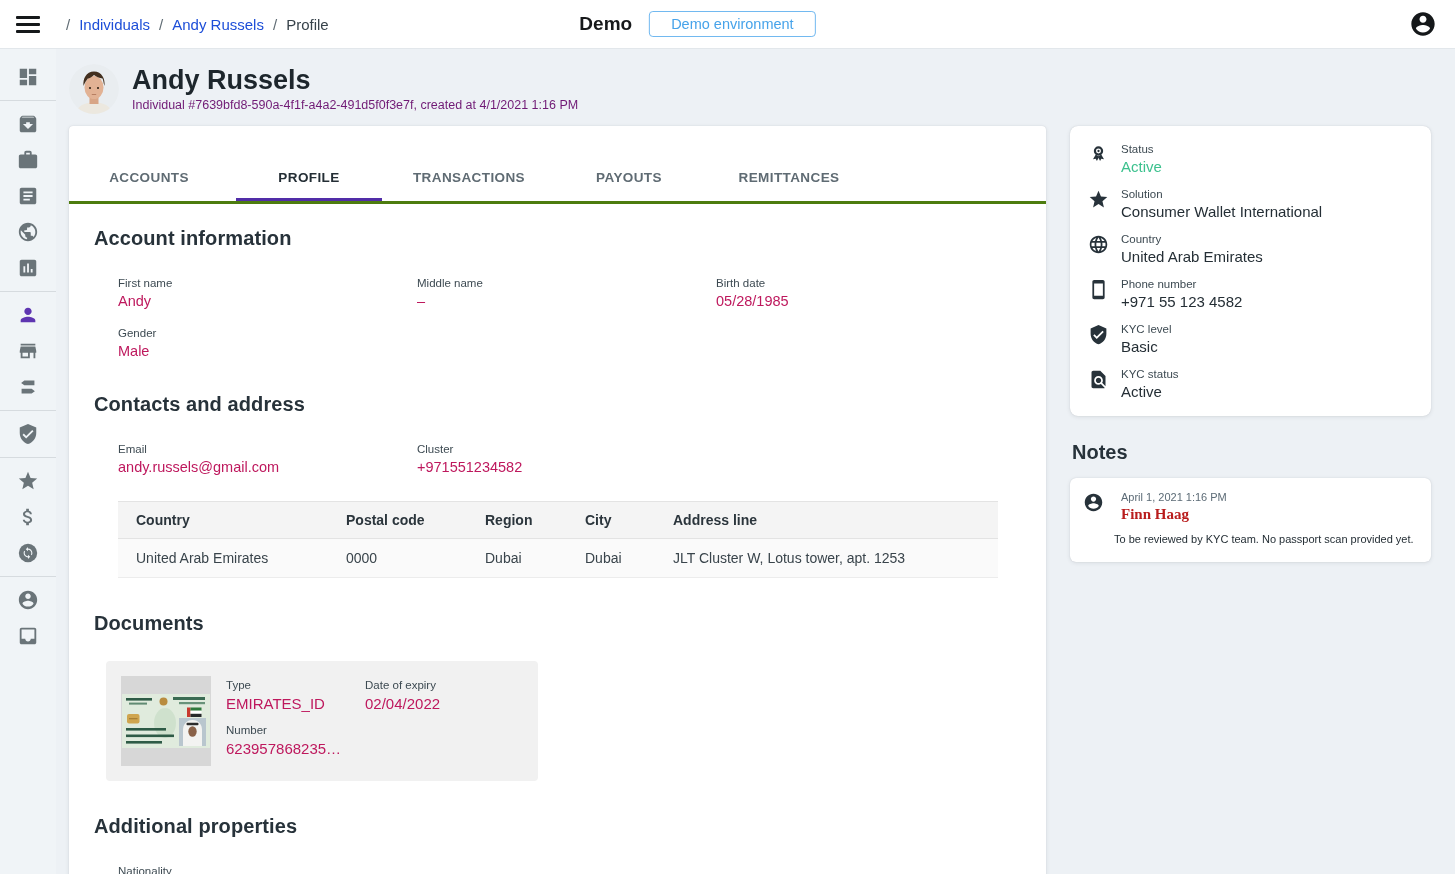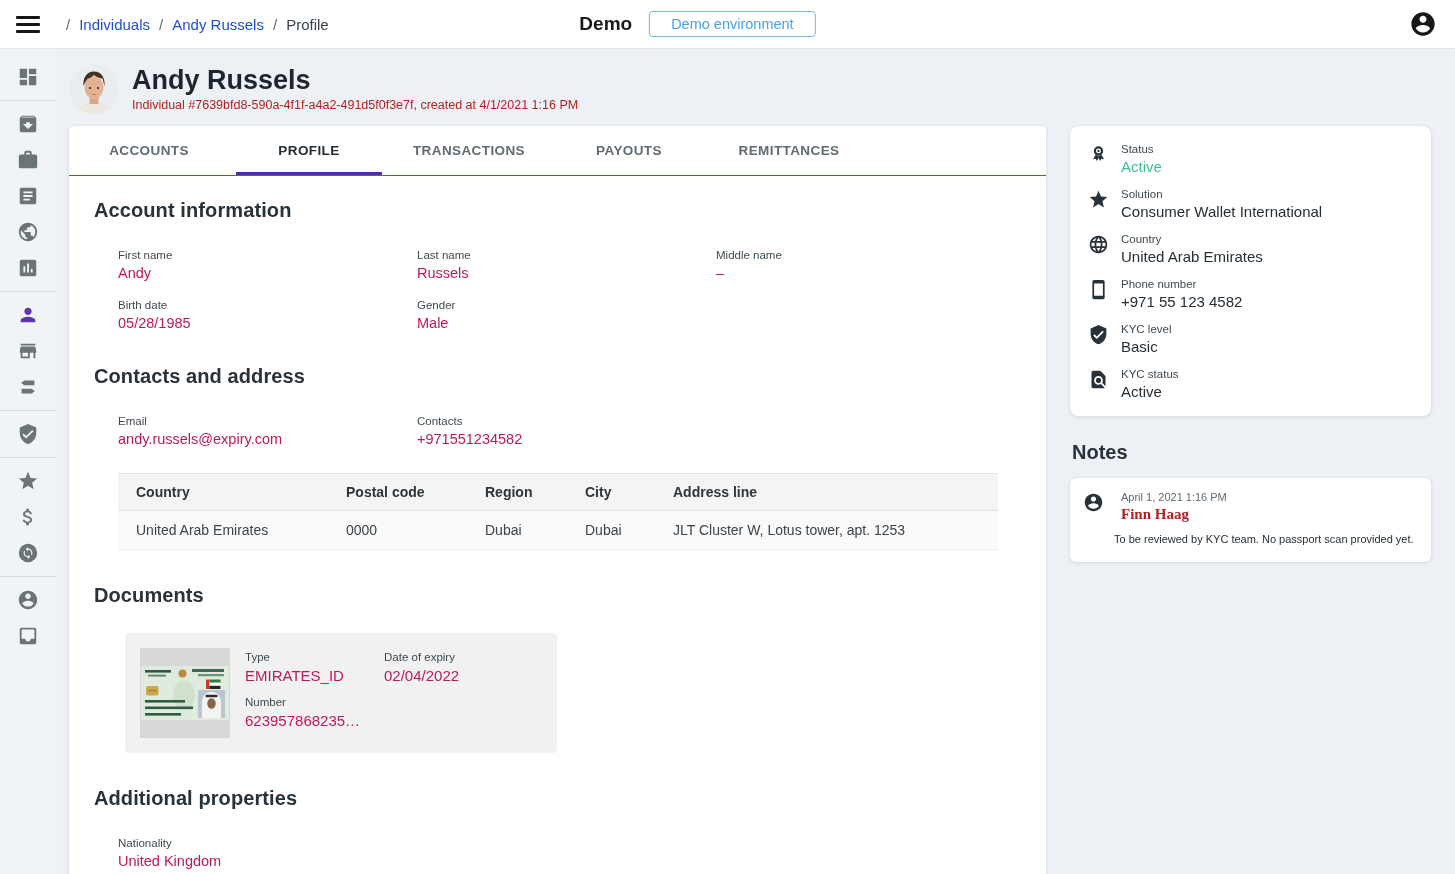--- a/index.html
+++ b/index.html
@@ -38,30 +38,30 @@
   .side-btn { width:56px; height:36px; display:flex; align-items:center; justify-content:center; background:none; border:none; cursor:pointer; color:#6a7479; }
   .side-btn svg { width:22px; height:22px; }
   .side-btn.active { color:#5e35b1; }
   .side-divider { width:56px; height:1px; background:#d6dbdf; margin:5px 0; }
 
   
   .content { flex:1; padding:12px 24px 0 13px; }
   .profile-header { display:flex; align-items:center; gap:13px; margin-bottom:9px; height:56px; }
   .avatar { width:50px; height:50px; border-radius:50%; overflow:hidden; flex-shrink:0; }
   .person-name { font-size:27px; font-weight:700; color:#1d262c; line-height:1.05; }
-  .person-sub { font-size:12.5px; color:#b91c1c; margin-top:4px; }
+  .person-sub { font-size:12.5px; color:#701a75; margin-top:4px; }
 
   .columns { display:flex; gap:24px; align-items:flex-start; }
 
   
   .main-card {
     width:977px; background:#fff; border-radius:4px;
     box-shadow:0 1px 4px rgba(25,39,52,.10), 0 0 1px rgba(25,39,52,.18);
   }
-  .tabs { display:flex; border-bottom:1px solid #4d7c0f; height:50px; }
+  .tabs { display:flex; border-bottom:3px solid #4d7c0f; height:50px;margin-top:28px; }
   .tab {
     width:160px; display:flex; align-items:center; justify-content:center;
     font-size:13.5px; letter-spacing:.4px; font-weight:700; color:#5f6b73;
     position:relative; cursor:pointer; user-select:none;
   }
   .tab.active { color:#242e35; }
   .tab.active::after { content:""; position:absolute; left:7px; right:7px; bottom:0; height:3px; background:#512da8; }
 
   .card-body { padding:23px 48px 28px 25px; }
   .section-title { font-size:20px; font-weight:700; color:#27323a; letter-spacing:.1px; }
@@ -78,21 +78,21 @@
     background:#f4f4f4; text-align:left; font-weight:700; color:#2b353c;
     padding:10px 8px 10px 18px; border-top:1px solid #e3e3e3; border-bottom:1px solid #e3e3e3;
   }
   .addr-table td {
     background:#fafafa; color:#39444b;
     padding:11px 8px 11px 18px; border-bottom:1px solid #ececec;
   }
 
   
   .doc-card {
-    margin:26px 0 0 31px; width:432px; height:120px; background:#f1f1f1; border-radius:4px;
+    margin:26px 0 0 12px; width:432px; height:120px; background:#f1f1f1; border-radius:4px;
     padding:15px; display:flex; gap:15px;
   }
   .doc-thumb { width:90px; height:90px; flex-shrink:0; cursor:pointer; }
   .doc-fields { flex:1; display:grid; grid-template-columns:139px 1fr; row-gap:12px; align-content:start; padding-top:3px; }
   .doc-fields .field-value { font-size:15px; }
 
   
   .right-col { width:361px; }
   .summary-card {
     background:#fff; border-radius:8px; padding:17px 16px 14px 18px;
@@ -265,47 +265,43 @@
         <div class="card-body">
 
           <div class="section">
             <h2 class="section-title">Account information</h2>
             <div class="fields-grid">
               <div>
                 <div class="field-label">First name</div>
                 <div class="field-value">Andy</div>
               </div>
               <div>
-                <div class="field-label">Last name</div>
-                <div class="field-value">Russels</div>
-              </div>
-              <div>
                 <div class="field-label">Middle name</div>
                 <div class="field-value">–</div>
               </div>
               <div>
                 <div class="field-label">Birth date</div>
                 <div class="field-value">05/28/1985</div>
               </div>
               <div>
                 <div class="field-label">Gender</div>
                 <div class="field-value">Male</div>
               </div>
             </div>
           </div>
 
           <div class="section">
             <h2 class="section-title">Contacts and address</h2>
             <div class="fields-grid">
               <div>
                 <div class="field-label">Email</div>
-                <div class="field-value">andy.russels@expiry.com</div>
-              </div>
-              <div>
-                <div class="field-label">Contacts</div>
+                <div class="field-value">andy.russels@gmail.com</div>
+              </div>
+              <div>
+                <div class="field-label">Cluster</div>
                 <div class="field-value">+971551234582</div>
               </div>
             </div>
             <table class="addr-table">
               <colgroup>
                   <col style="width:210px">
                   <col style="width:139px">
                   <col style="width:100px">
                   <col style="width:88px">
                   <col>

